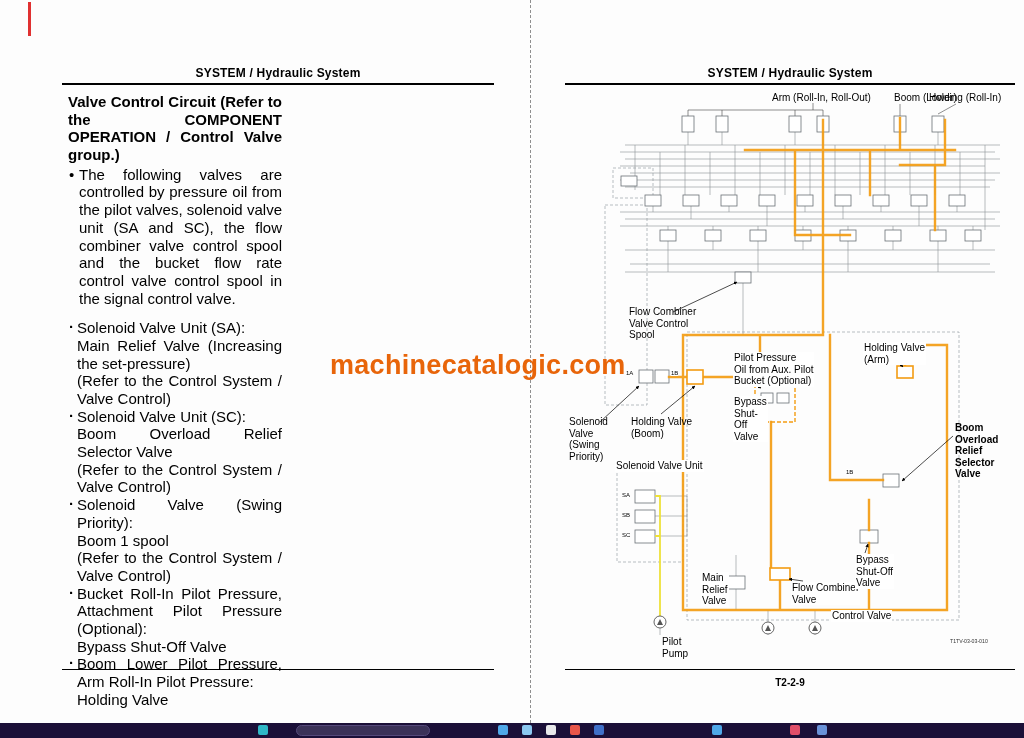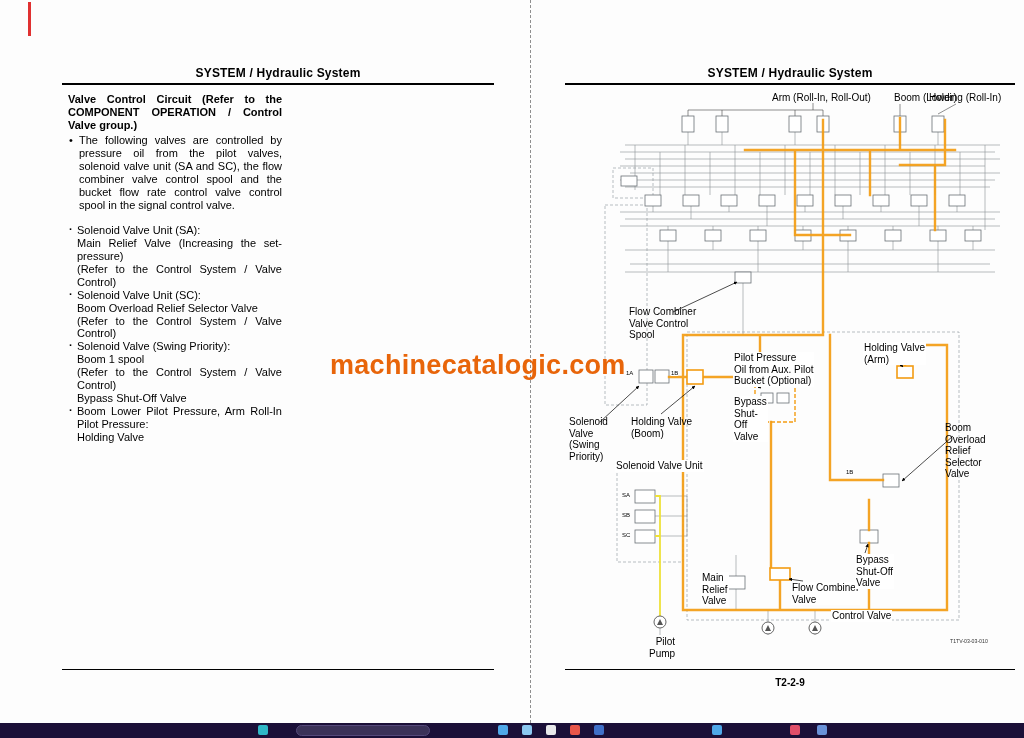--- a/index.html
+++ b/index.html
@@ -15,21 +15,21 @@
   
   .page{position:absolute;top:58px;height:632px;background:transparent;}
   .page-left{left:62px;width:432px;}
   .page-right{left:565px;width:450px;}
   .page-header{width:100%;text-align:center;font-weight:bold;font-size:12px;letter-spacing:.2px;color:#000;padding-top:8px;}
   .header-rule{border-top:2px solid #000;margin-top:3px;}
   .footer-rule{position:absolute;left:0;right:0;bottom:20px;border-top:1.5px solid #000;}
   .page-footer{position:absolute;left:0;right:0;bottom:2px;text-align:center;font-weight:bold;font-size:10px;color:#000;}
 
   
-  .text-col{margin-top:8px;margin-left:6px;width:214px;font-size:11px;line-height:1.18;color:#000;text-align:justify;}
+  .text-col{margin-top:8px;margin-left:6px;width:214px;font-size:15px;line-height:1.18;color:#000;text-align:justify;}
   .para-title{font-weight:bold;}
   .bullet-row{position:relative;padding-left:11px;margin-top:2px;}
   .bullet-row::before{content:"\2022";position:absolute;left:1px;top:0;}
   .items{margin-top:12px;}
   .si-l1{position:relative;padding-left:9px;}
   .si-l1::before{content:"\00b7";position:absolute;left:1px;top:-1px;font-weight:bold;}
   .si-l2,.si-l3{padding-left:9px;}
 
   
   .watermark{position:absolute;left:330px;top:350px;font-size:27px;font-weight:bold;color:var(--watermark-orange,#E8650A);letter-spacing:.3px;z-index:30;}
@@ -85,20 +85,21 @@
           <div class="si-l1">Solenoid Valve Unit (SC):</div>
           <div class="si-l2">Boom Overload Relief Selector Valve</div>
           <div class="si-l3">(Refer to the Control System / Valve Control)</div>
         </div>
         <div class="sub-item">
           <div class="si-l1">Solenoid Valve (Swing Priority):</div>
           <div class="si-l2">Boom 1 spool</div>
           <div class="si-l3">(Refer to the Control System / Valve Control)</div>
         </div>
         <div class="sub-item">
+          <div class="si-l1">Bucket Roll-In Pilot Pressure, Attachment Pilot Pressure (Optional):</div>
           <div class="si-l2">Bypass Shut-Off Valve</div>
           <div class="si-l3"></div>
         </div>
         <div class="sub-item">
           <div class="si-l1">Boom Lower Pilot Pressure, Arm Roll-In Pilot Pressure:</div>
           <div class="si-l2">Holding Valve</div>
           <div class="si-l3"></div>
         </div>
       </div>
     </div>
@@ -221,36 +222,36 @@
 (Boom)</div>
       <div class="dlabel bg" style="left:168px;top:262px;">Pilot Pressure
 Oil from Aux. Pilot
 Bucket (Optional)</div>
       <div class="dlabel bg" style="left:168px;top:306px;">Bypass
 Shut-
 Off
 Valve</div>
       <div class="dlabel bg" style="left:298px;top:252px;">Holding Valve
 (Arm)</div>
-      <div class="dlabel" style="left:380px;top:332px;">Boom
+      <div class="dlabel" style="left:390px;top:332px;font-weight:bold;">Boom
 Overload
 Relief
 Selector
 Valve</div>
       <div class="dlabel bg" style="left:50px;top:370px;">Solenoid Valve Unit</div>
       <div class="dlabel bg" style="left:136px;top:482px;">Main
 Relief
 Valve</div>
       <div class="dlabel bg" style="left:226px;top:492px;">Flow Combiner
 Valve</div>
       <div class="dlabel bg" style="left:290px;top:464px;">Bypass
 Shut-Off
 Valve</div>
       <div class="dlabel bg" style="left:266px;top:520px;text-align:right;">Control Valve</div>
-      <div class="dlabel" style="left:84px;top:546px;text-align:right;">Pilot
+      <div class="dlabel" style="left:97px;top:546px;">Pilot
 Pump</div>
       <div class="fig-code" style="left:385px;top:548px;">T1TV-03-03-010</div>
 
       <div class="port" style="left:61px;top:280px;">1A</div>
       <div class="port" style="left:106px;top:280px;">1B</div>
       <div class="port" style="left:281px;top:379px;">1B</div>
       <div class="port" style="left:57px;top:402px;">SA</div>
       <div class="port" style="left:57px;top:422px;">SB</div>
       <div class="port" style="left:57px;top:442px;">SC</div>
     </div>

